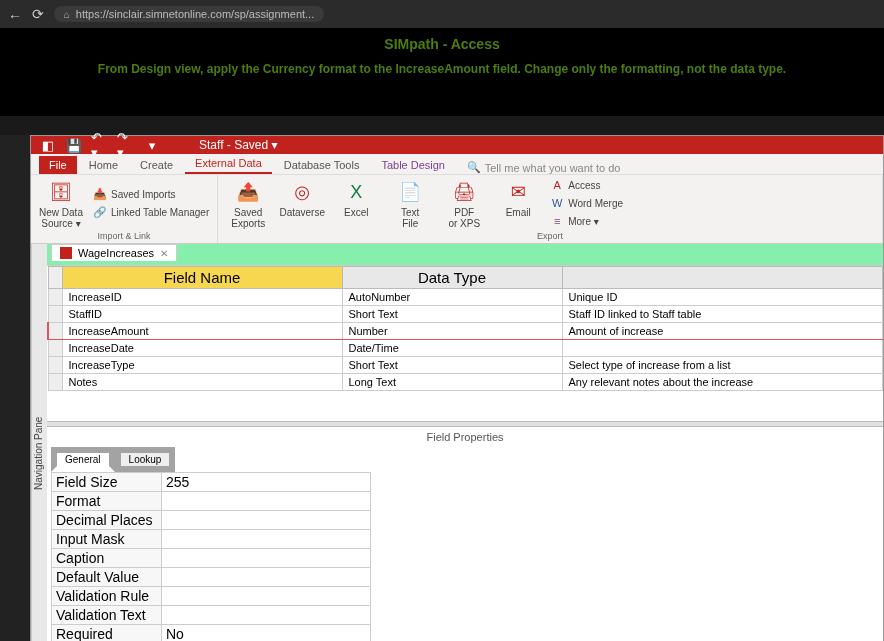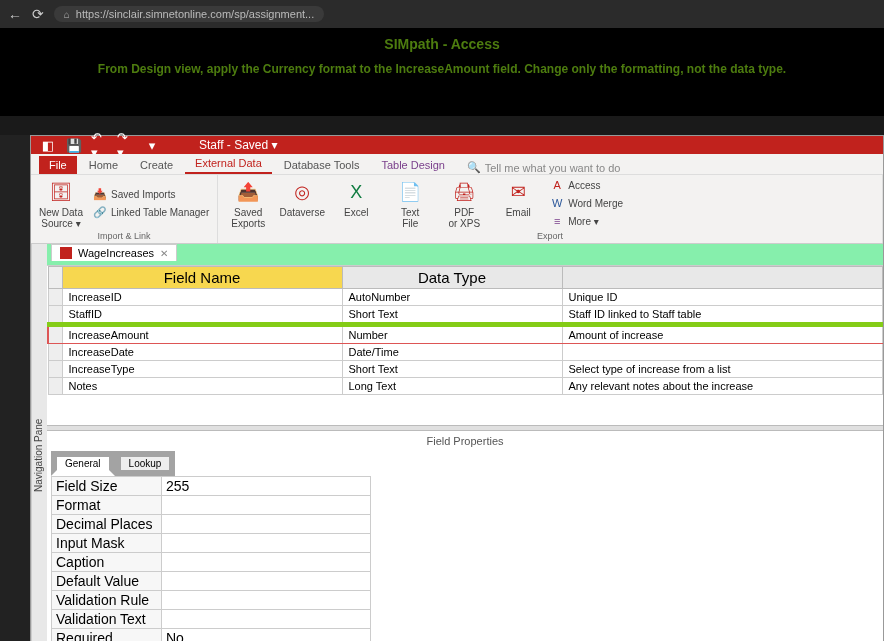--- a/index.html
+++ b/index.html
@@ -45,21 +45,21 @@
   .obj-tab { height: 22px; background: #86efac; display: flex; align-items: flex-start; padding-left: 4px; border-bottom: 1px solid #ccc;}
   .obj-tab .t { background: #fff; border: 1px solid #ccc; border-bottom: none; padding: 2px 8px; font-size: 11px; display:flex; align-items:center; gap:6px;}
   .obj-tab .t .tico { width:12px; height:12px; background:#c1221d; display:inline-block;}
   .obj-tab .t .x { color:#888; font-size:10px;}
 
   .design-grid { font-size: 11px; }
   table.fields { width: 100%; border-collapse: collapse; }
   table.fields th { background: #f7d74f; text-align: center; font-weight: normal; border: 1px solid #bbb; padding: 2px 4px; font-size:15px;}
   table.fields th.dt { background: #e8e8e8; }
   table.fields td { border: 1px solid #ccc; padding: 2px 6px; background: #fff; }
-  table.fields tr.sel td { border-top: 5px solid #84cc16; border-bottom: 1px solid #d55; }
+  table.fields tr.sel td { border-top: 1px solid #84cc16; border-bottom: 1px solid #d55; }
   table.fields tr.sel td:first-child { border-left: 2px solid #d55; }
   .row-sel { width: 14px; background: #eee !important; }
 
   .splitter { height: 6px; background: #e0e0e0; border-top:1px solid #bbb; border-bottom:1px solid #bbb;}
   .fp-title { text-align: center; font-size: 11px; color: #555; padding: 4px 0; }
   .fp-tabs { display: flex; font-size: 10px; }
   .fp-tabs .ft { border: 6px solid #a3a3a3; padding: 1px 8px; background: #eee; }
   .fp-tabs .ft.active { background: #fff; border-bottom-color:#fff;}
   table.props { border-collapse: collapse; font-size: 14px; width: 320px; }
   table.props td { border: 1px solid #ccc; padding: 1px 4px; background:#fff;}

